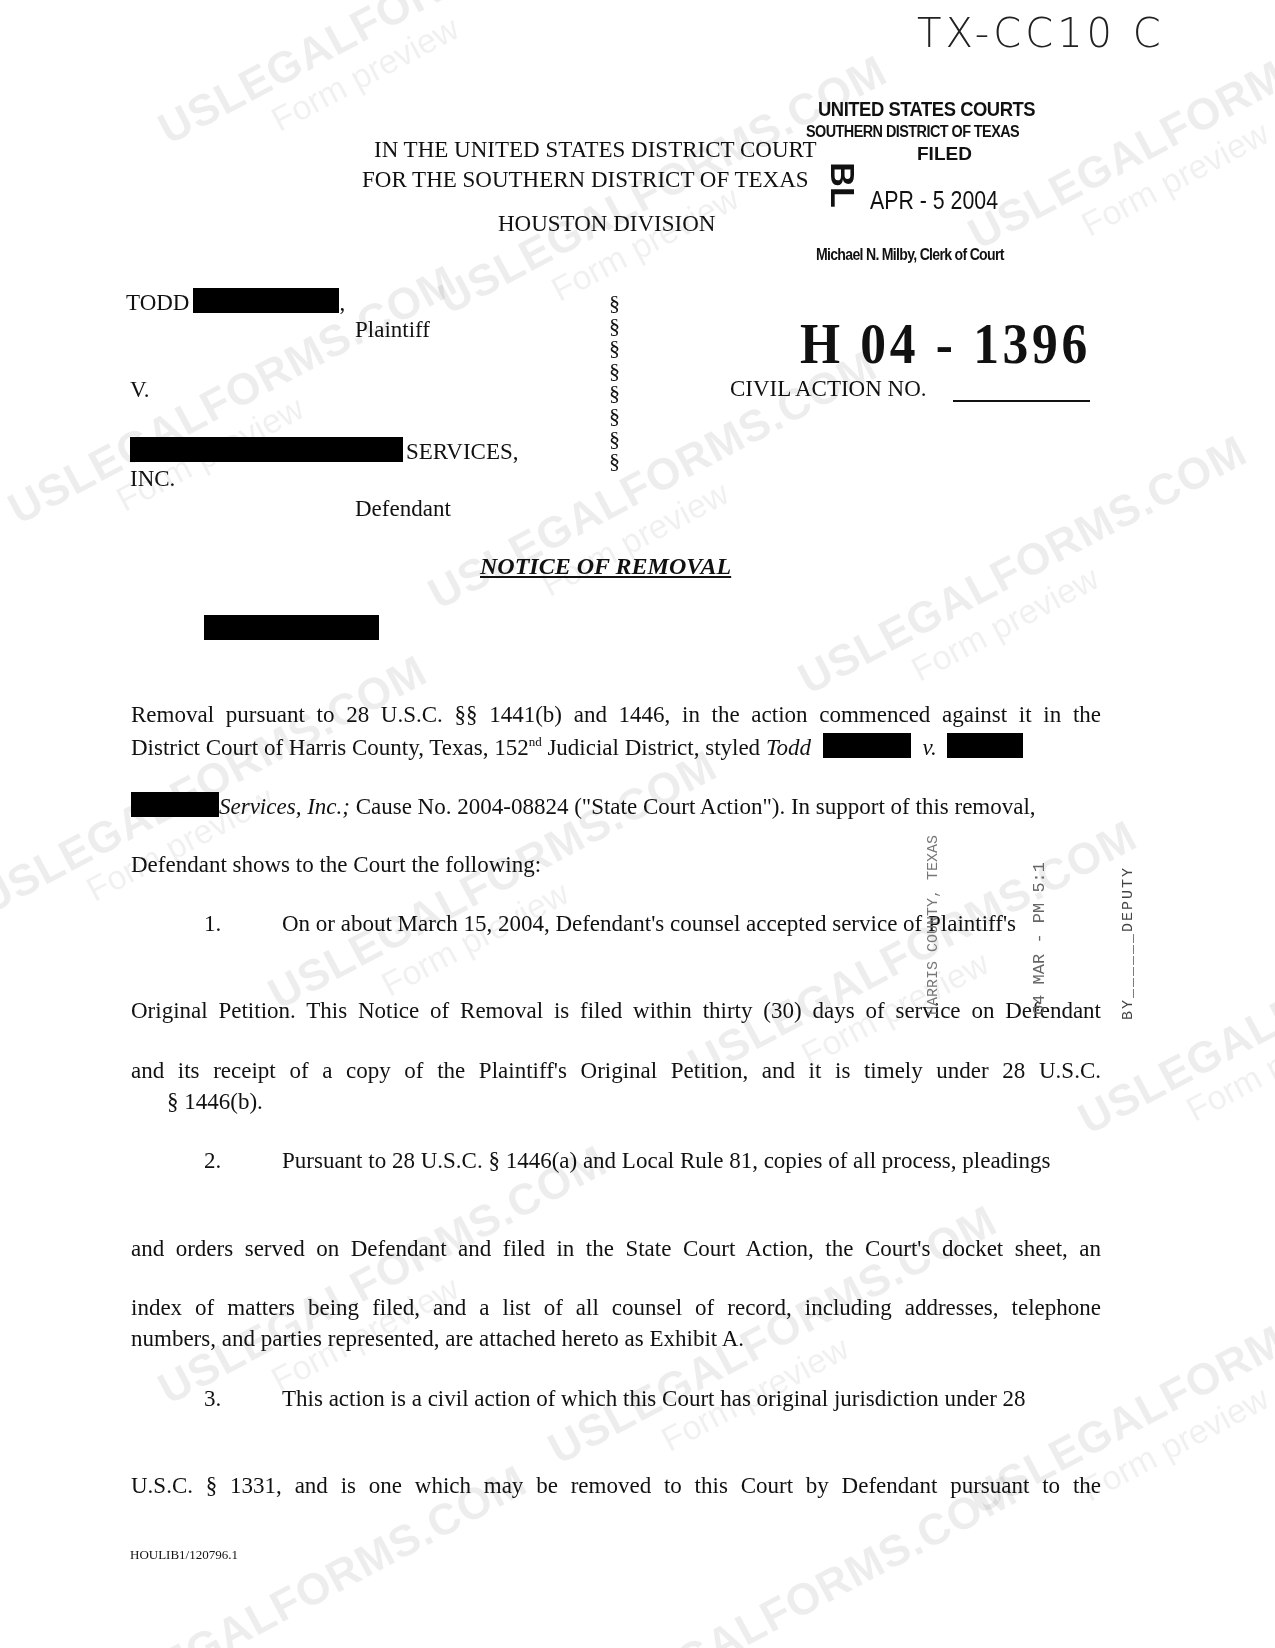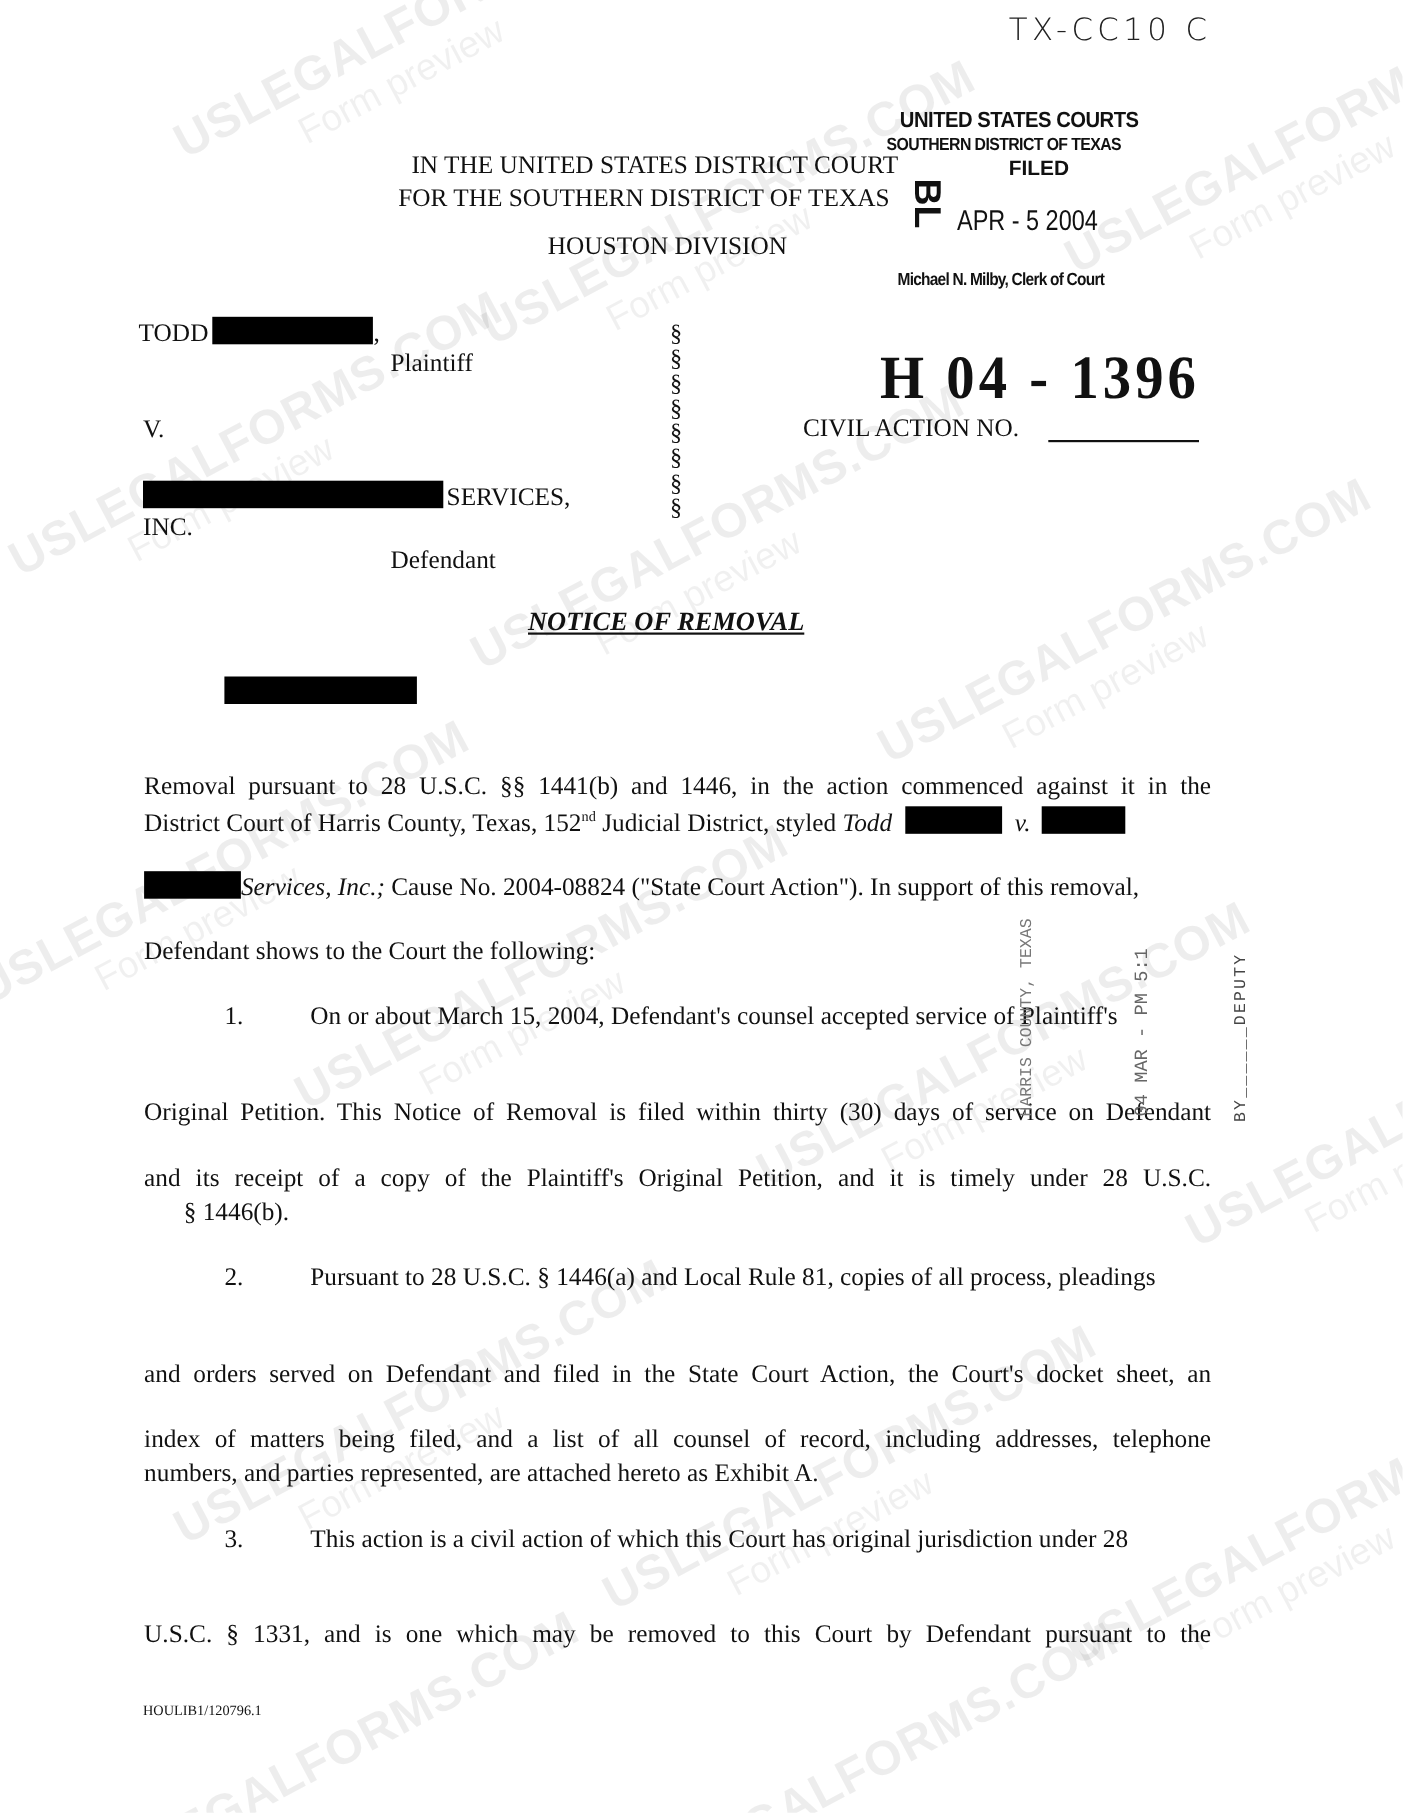--- a/index.html
+++ b/index.html
@@ -8,21 +8,21 @@
   .abs { position: absolute; white-space: nowrap; }
   .serif { font-family: "Liberation Serif", "DejaVu Serif", serif; font-size: 23px; line-height: 1; }
   .sans { font-family: "Liberation Sans", "DejaVu Sans", sans-serif; }
   .redact { display: inline-block; background: #000; vertical-align: -3px; height: 25px; }
   .wm { position: absolute; font-family: "Liberation Sans", "DejaVu Sans", sans-serif; font-weight: bold;
         color: rgba(0,0,0,0.07); font-size: 44px; transform: rotate(-28deg); transform-origin: left top;
         white-space: nowrap; pointer-events: none; letter-spacing: 1px; }
   .wm2 { position: absolute; font-family: "Liberation Sans", "DejaVu Sans", sans-serif;
         color: rgba(0,0,0,0.06); font-size: 34px; transform: rotate(-28deg); transform-origin: left top;
         white-space: nowrap; pointer-events: none; }
-  .handwrite { font-family: "DejaVu Sans", sans-serif; font-weight: 200; font-size: 28px; letter-spacing: 4px; color: #222; text-align: right; }
+  .handwrite { font-family: "DejaVu Sans", sans-serif; font-weight: 200; font-size: 40px; letter-spacing: 4px; color: #222; text-align: right; }
   .stamp-big { font-family: "Liberation Sans", "DejaVu Sans", sans-serif; font-weight: bold; }
   .caseno { font-family: "Liberation Serif", "DejaVu Serif", serif; font-weight: bold; font-size: 56px; letter-spacing: 4px; }
   .underline-line { position: absolute; height: 2px; background: #111; }
   .sect { font-size: 22px; line-height: 22.6px; }
   .title-u { text-decoration: underline; font-weight: bold; font-size: 24px; font-style: italic; }
   .line { position: absolute; left: 131px; width: 970px; font-size: 23px; white-space: nowrap; }
   .just { text-align: justify; text-align-last: justify; margin-top: 28px; }
   .faint { color: #777; font-family: "Liberation Mono", "DejaVu Sans Mono", monospace; font-size: 15px; }
   .vert { writing-mode: vertical-rl; transform: rotate(180deg); }
 </style>

